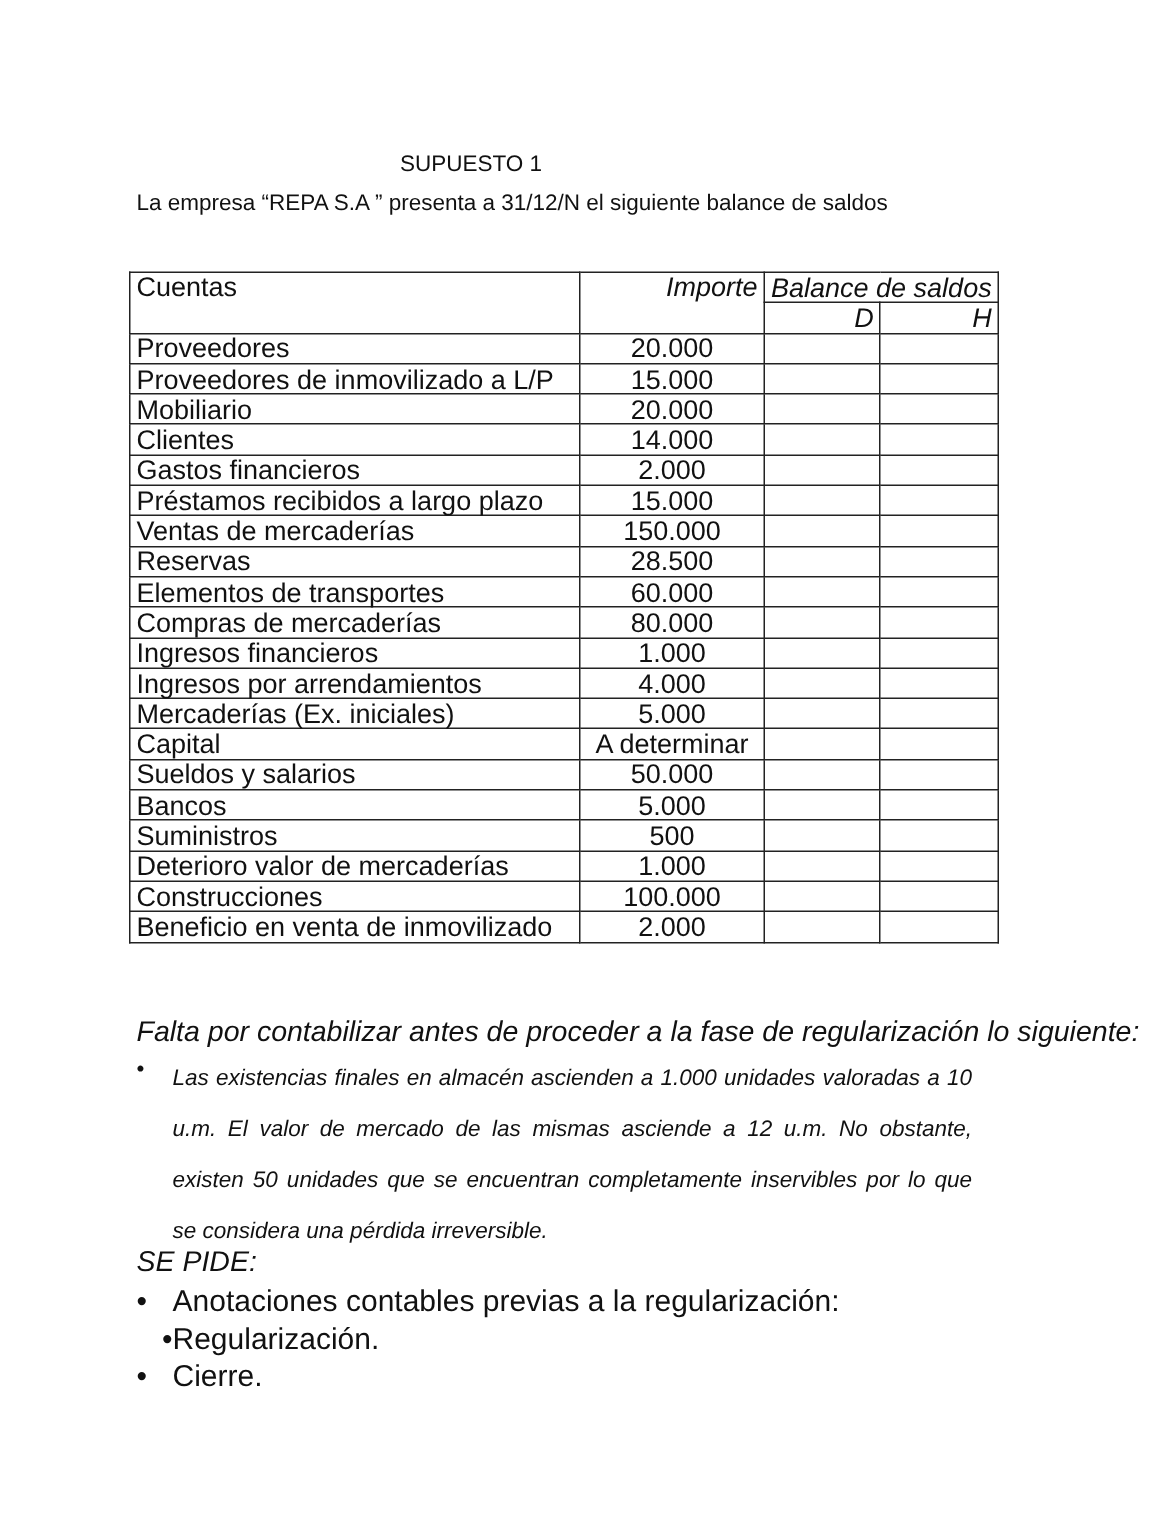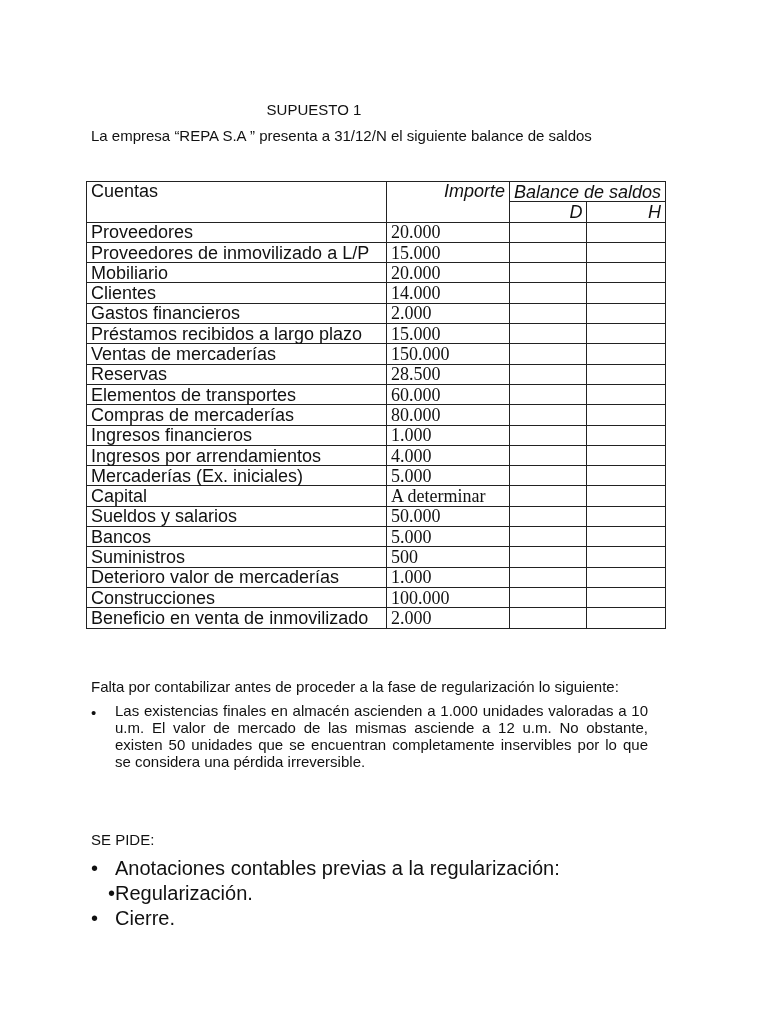--- a/index.html
+++ b/index.html
@@ -8,27 +8,27 @@
       font-family: "Liberation Sans", sans-serif; color: #111; overflow: hidden;
     }
     .title { position: absolute; left: 0; width: 628px; top: 101px; text-align: center; font-size: 15px; }
     .intro { position: absolute; left: 91px; top: 127px; font-size: 15px; white-space: nowrap; }
     table.bal {
       position: absolute; left: 86px; top: 181px; border-collapse: collapse;
       font-size: 18px; table-layout: fixed;
     }
     table.bal td { border: 1.3px solid #222; padding: 0 4px; height: 19.3px; line-height: 18px; white-space: nowrap; }
     col.c1 { width: 300px; } col.c2 { width: 123px; } col.c3 { width: 69px; } col.c4 { width: 70px; }
-    td.num { text-align: left; font-family: Liberation Serif, serif; }
+    td.num { text-align: center; }
     td.ctr { text-align: right; font-style: italic; }
     td.hdr { vertical-align: top; }
-    .p { position: absolute; left: 91px; font-size: 15px; white-space: nowrap; }
+    .p { position: absolute; left: 91px; font-size: 19px; white-space: nowrap; font-style: italic; }
     .bul-block { position: absolute; left: 91px; width: 557px; font-size: 15px; }
     .bul { position: absolute; left: 0; }
-    .bul-text { margin-left: 24px; text-align: justify; text-align-last: left; line-height: 17px; }
+    .bul-text { margin-left: 24px; text-align: justify; text-align-last: left; line-height: 34px; font-style: italic; }
     .item { position: absolute; left: 91px; font-size: 20px; white-space: nowrap; }
     .item .dot { display: inline-block; width: 24px; }
   </style>
 </head>
 <body>
 
 <div class="title">SUPUESTO 1</div>
 <div class="intro">La empresa “REPA S.A ” presenta a 31/12/N el siguiente balance de saldos</div>
 
 <table class="bal">

